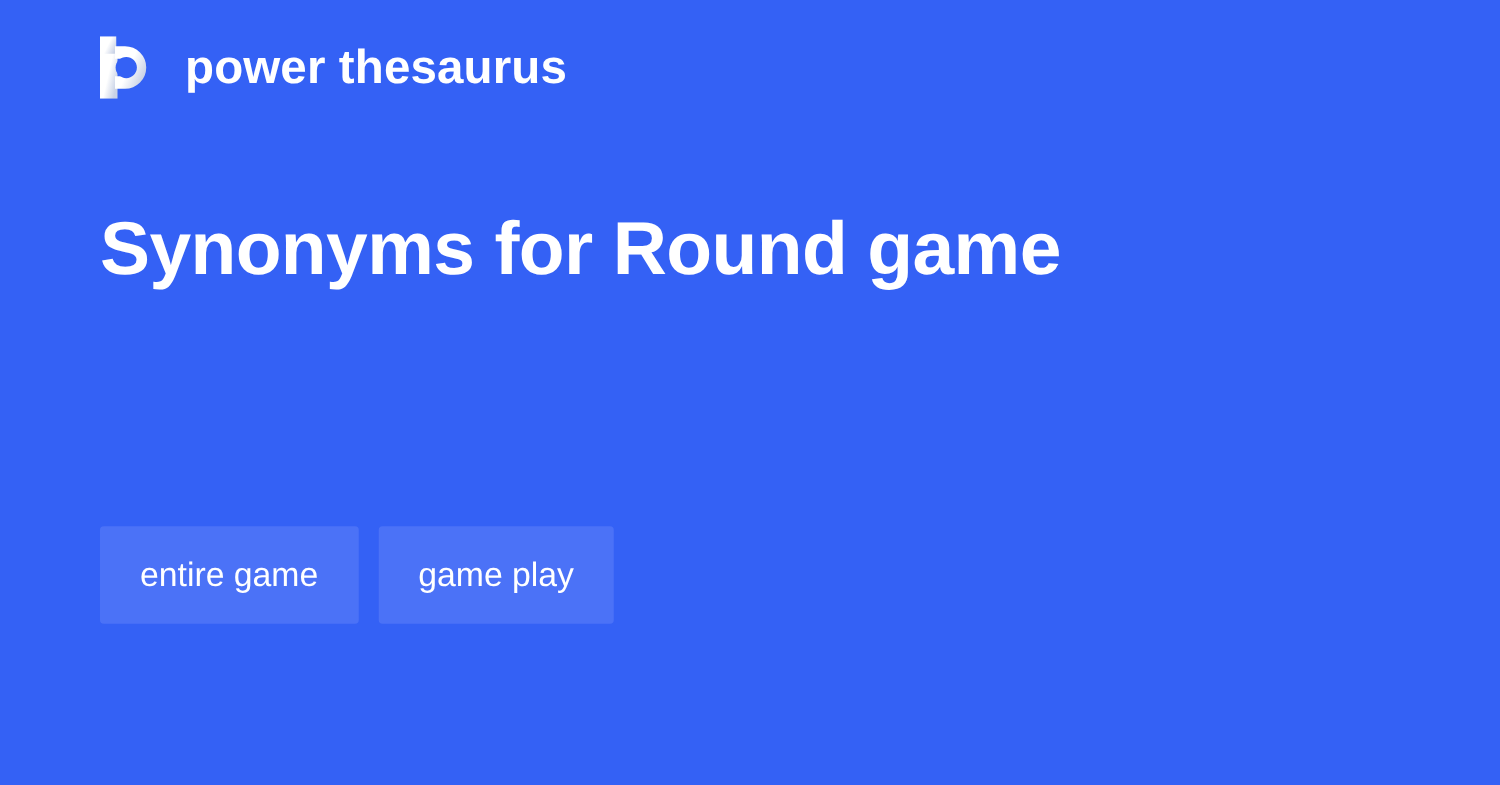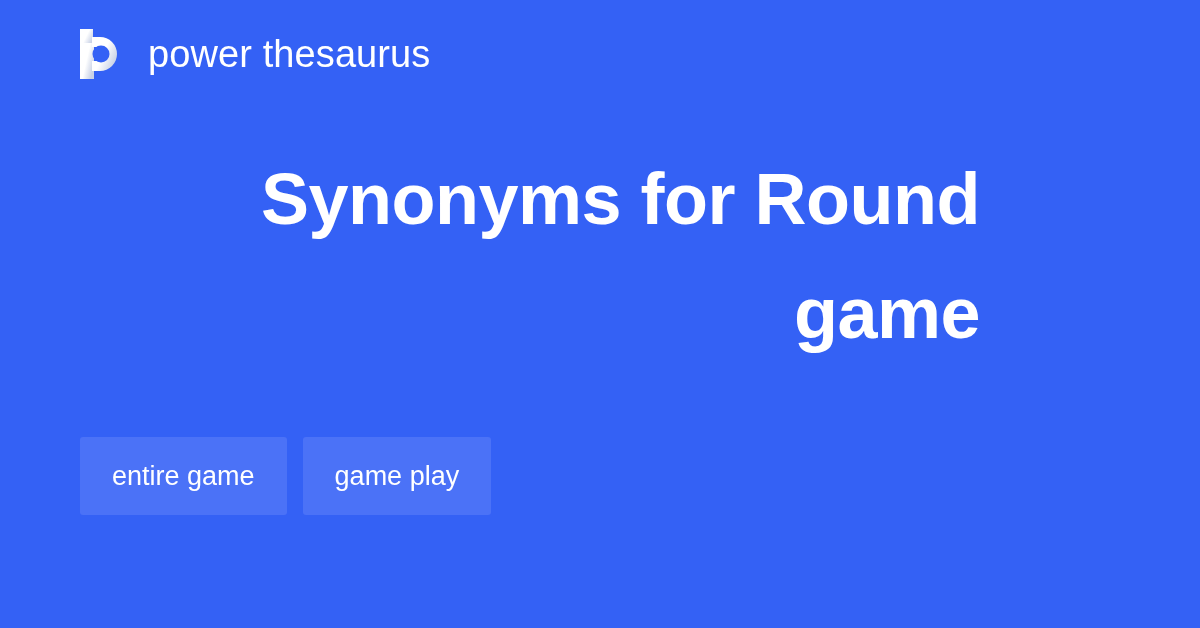--- a/index.html
+++ b/index.html
@@ -35,39 +35,38 @@
   }
   .brand-mark {
     width: 46px;
     height: 50px;
     display: block;
     flex: 0 0 auto;
   }
   .brand-name {
     color: #ffffff;
     font-size: 38px;
-    font-weight: 400;
+    font-weight: 700;
     letter-spacing: 0.1px;
     line-height: 1;
     white-space: nowrap;
   }
 
   
   .headline {
     position: absolute;
     left: 80px;
     top: 142px;
     width: 900px;
     margin: 0;
     color: #ffffff;
-    font-size: 72px;
+    font-size: 60px;
     font-weight: 700;
     line-height: 114px;
     letter-spacing: -0.5px;
-    text-align: right;
   }
 
   
   .tag-cloud {
     position: absolute;
     left: 80px;
     top: 421px;
     width: 1040px;
     display: flex;
     flex-wrap: wrap;
@@ -81,21 +80,20 @@
     align-items: center;
     justify-content: center;
     padding: 0 32px;
     background: #4b72f7;
     border-radius: 3px;
     color: #ffffff;
     font-size: 27px;
     font-weight: 400;
     line-height: 1;
     white-space: nowrap;
-    margin-top: 16px;
   }
 </style>
 </head>
 <body>
 
 <div class="card">
 
   <div class="brand">
     <svg class="brand-mark" viewBox="0 0 46 50" aria-hidden="true">
       <defs>

